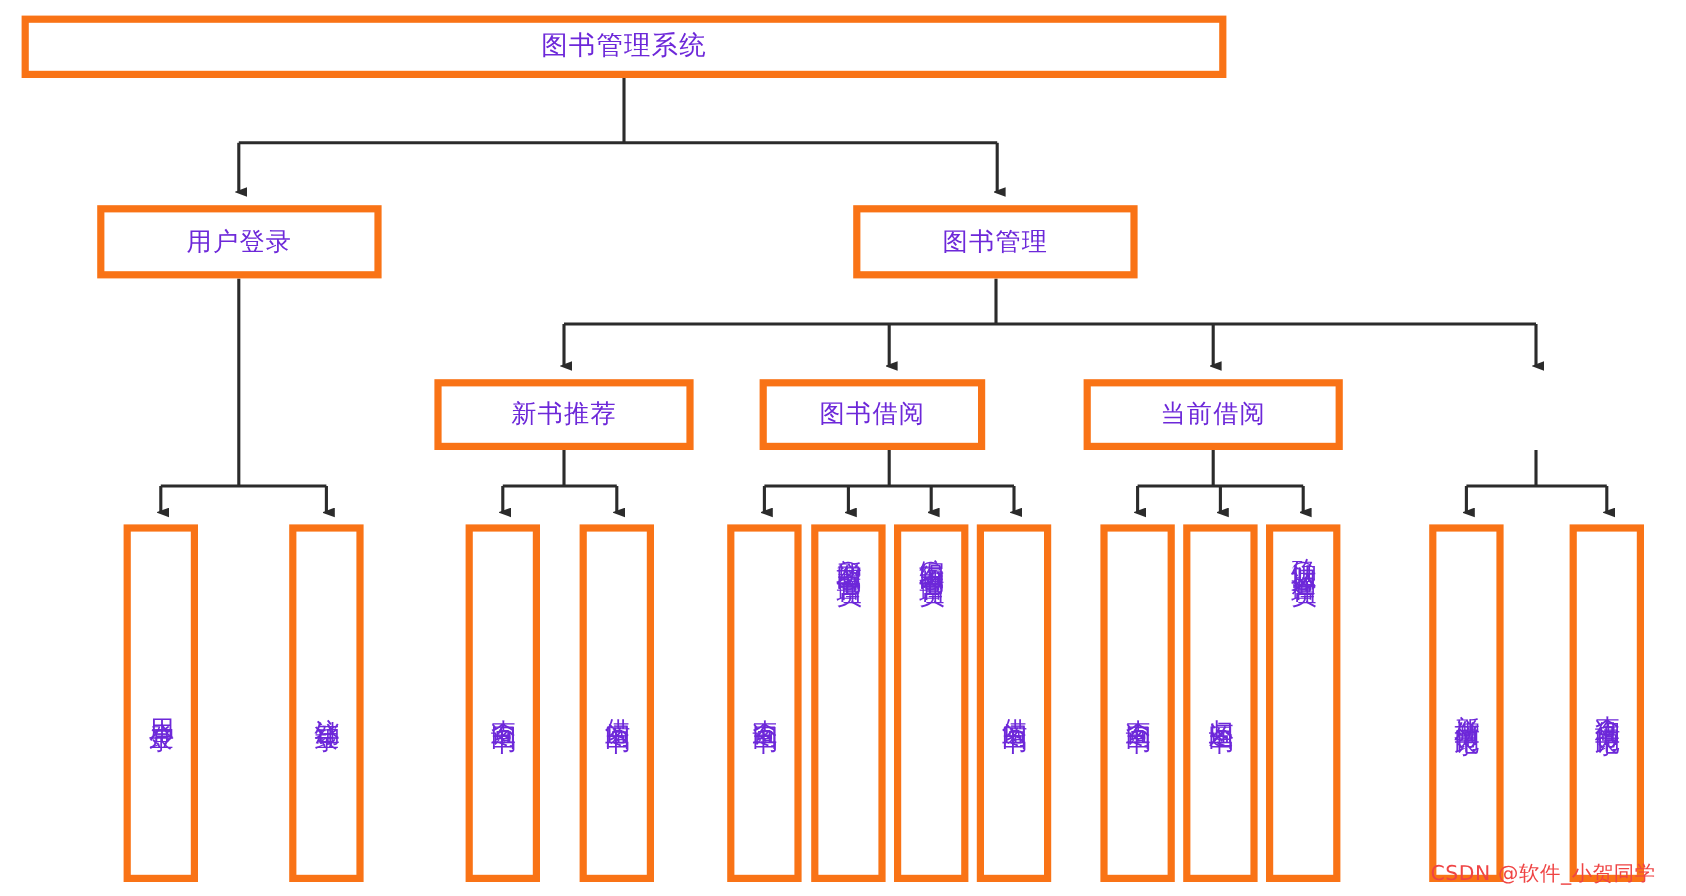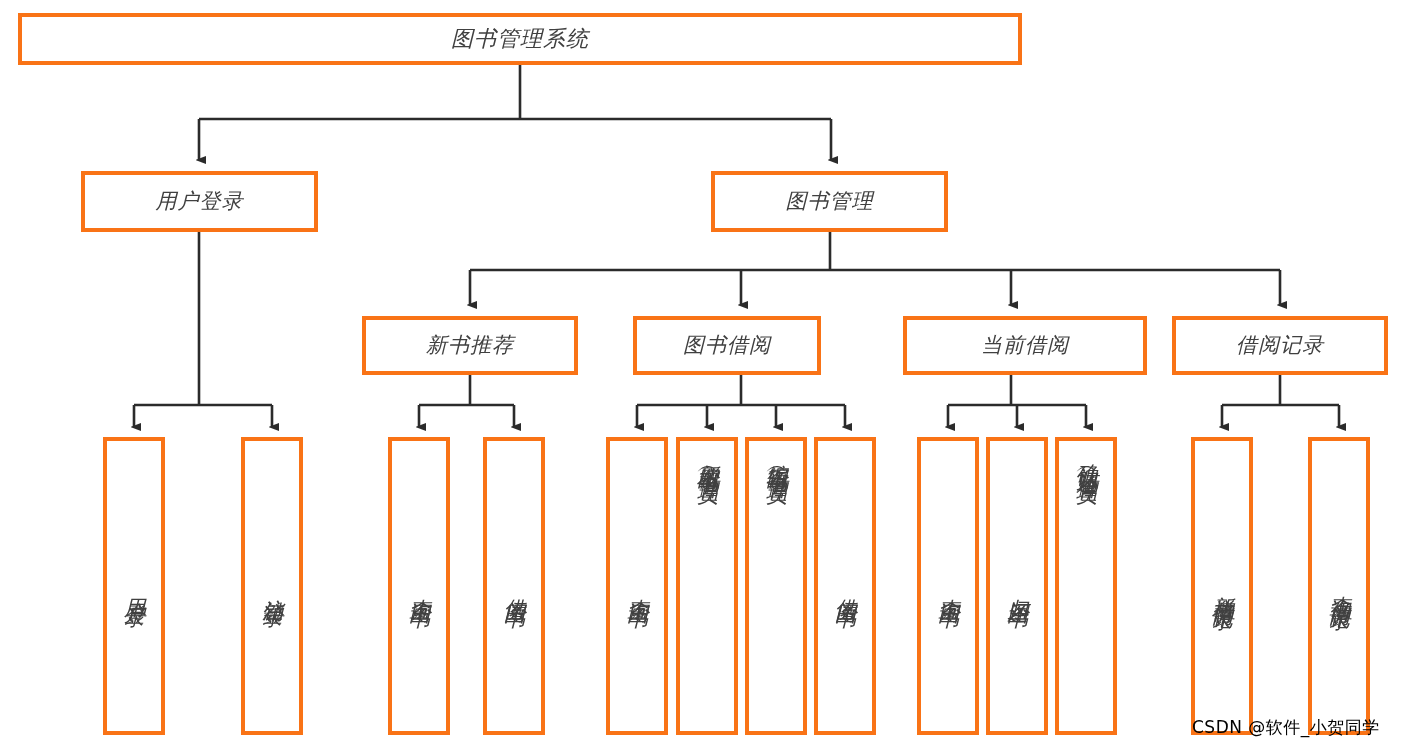--- a/index.html
+++ b/index.html
@@ -23,27 +23,26 @@
   svg.layer {
     position: absolute;
     top: 0;
     left: 0;
     width: 1405px;
     height: 747px;
   }
   .node-box {
     position: absolute;
     box-sizing: border-box;
-    border: 4px solid #f97316;
+    border: 6px solid #f97316;
     background: #ffffff;
     display: flex;
     align-items: center;
     justify-content: center;
-    color: #404040;
-    font-style: italic;
+    color: #6d28d9;
   }
   .node-h {
     font-size: 21px;
     letter-spacing: 1px;
     line-height: 1.25;
     white-space: nowrap;
   }
   .node-root .node-h { font-size: 22px; }
   .node-v {
     writing-mode: vertical-rl;
@@ -59,21 +58,21 @@
     align-items: flex-start;
     justify-content: center;
     padding-top: 2px;
   }
   .leaf-box.center-v { align-items: center; padding-top: 0; }
   .watermark {
     position: absolute;
     left: 1192px;
     top: 716px;
     font-size: 17px;
-    color: #000000;
+    color: #ef4444;
     white-space: nowrap;
     letter-spacing: 0.5px;
   }
 </style>
 </head>
 <body>
 
 <div id="diagram-root">
 
   <svg class="layer" viewBox="0 0 1405 747" xmlns="http://www.w3.org/2000/svg">
@@ -151,27 +150,24 @@
   </div>
 
   <div class="node-box" style="left:362px; top:316px; width:216px; height:59px;">
     <span class="node-h">新书推荐</span>
   </div>
 
   <div class="node-box" style="left:633px; top:316px; width:188px; height:59px;">
     <span class="node-h">图书借阅</span>
   </div>
 
-  <div class="node-box" style="left:903px; top:316px; width:244px; height:59px;">
+  <div class="node-box" style="left:903px; top:316px; width:216px; height:59px;">
     <span class="node-h">当前借阅</span>
   </div>
 
-  <div class="node-box" style="left:1172px; top:316px; width:216px; height:59px;">
-    <span class="node-h">借阅记录</span>
-  </div>
 
   <div class="node-box leaf-box center-v" style="left:103px; top:437px; width:62px; height:298px;">
     <span class="node-v">用户登录</span>
   </div>
 
   <div class="node-box leaf-box center-v" style="left:241px; top:437px; width:62px; height:298px;">
     <span class="node-v">注销登录</span>
   </div>
 
   <div class="node-box leaf-box center-v" style="left:388px; top:437px; width:62px; height:298px;">

